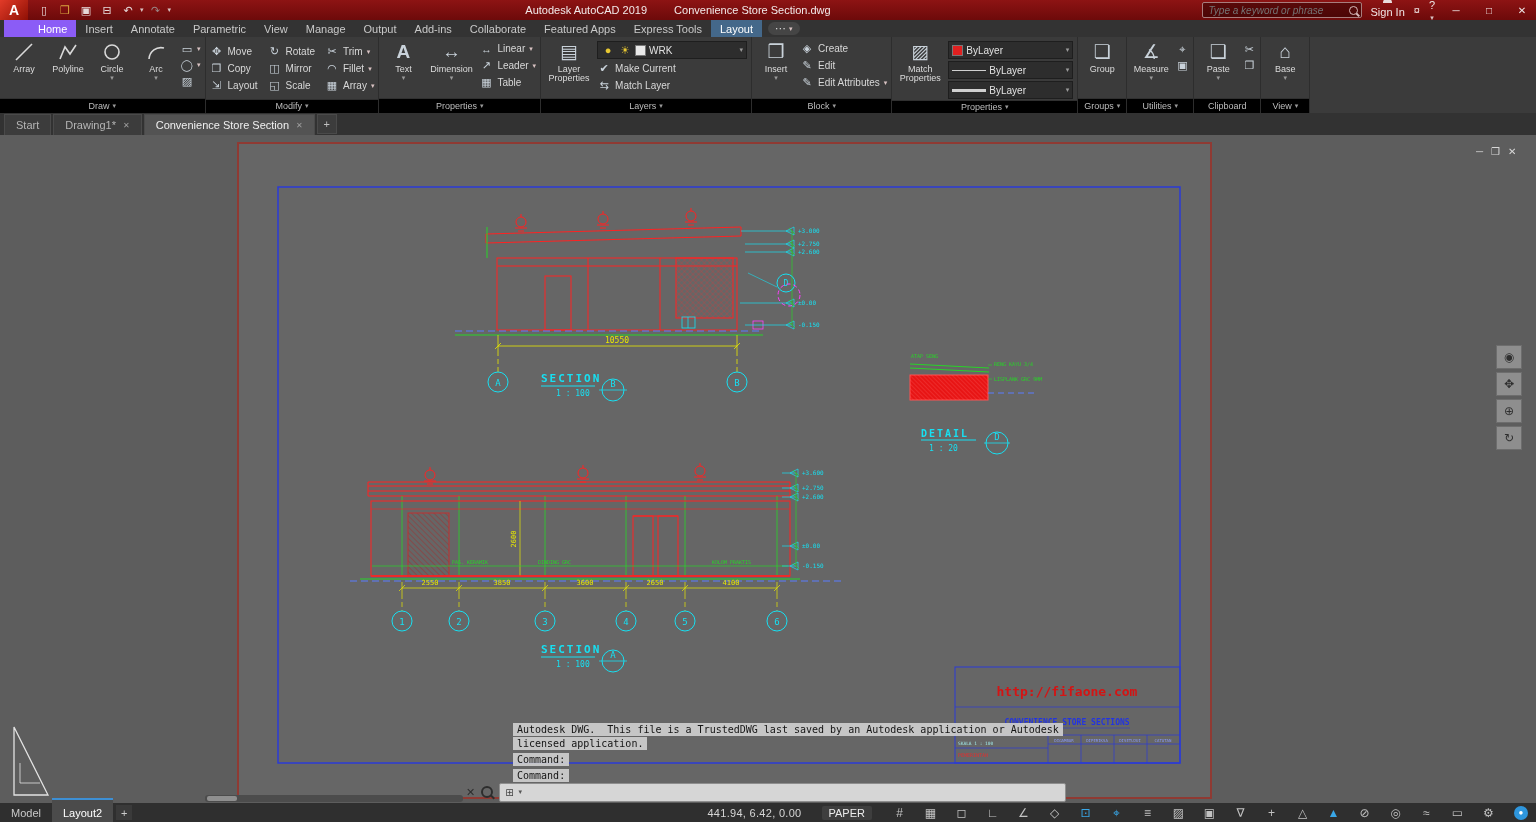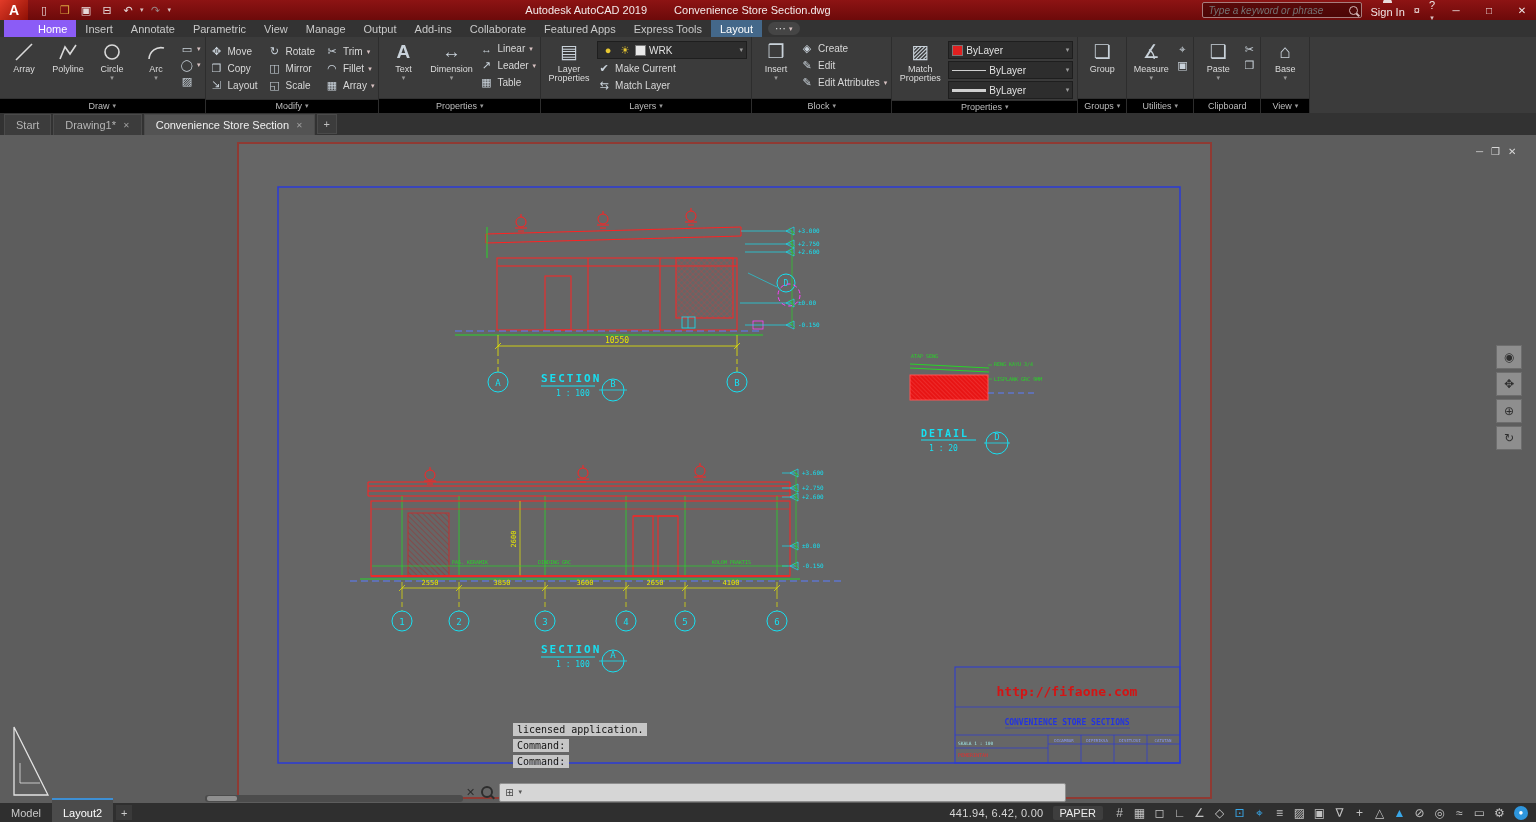--- a/index.html
+++ b/index.html
@@ -98,21 +98,21 @@
   #cmdbar input::placeholder{color:#5c5c5c;font-style:italic;}
   #hscroll{position:absolute;left:205px;top:795px;width:258px;height:7px;background:#4c4c4c;border-radius:3px;}
   #hthumb{position:absolute;left:2px;top:1px;width:30px;height:5px;background:#8f8f8f;border-radius:2px;}
 
   
   #statusbar{position:absolute;left:0;top:803px;width:1536px;height:19px;background:#2f2f2f;
       display:flex;align-items:center;font-size:11px;color:#c9c9c9;}
   .mltab{height:30px;display:flex;align-items:center;padding:0 11px;}
   .mltab.active{background:#4b4b4b;color:#fff;box-shadow:inset 0 2px 0 #3d8fd4;}
   .mlplus{width:16px;height:15px;display:flex;align-items:center;justify-content:center;background:#3a3a3a;color:#ccc;margin-left:3px;font-size:11px;}
-  .sbright{margin-left:auto;display:flex;align-items:center;gap:1px;padding-right:4px;}
+  .sbright{margin-left:auto;display:flex;align-items:center;gap:12px;padding-right:4px;}
   #coords{font-size:11px;color:#d6d6d6;margin-right:8px;letter-spacing:.3px;}
   #space{background:#3e3e3e;border-radius:2px;height:14px;display:flex;align-items:center;padding:0 7px;color:#ececec;margin-right:6px;}
   .sbi{width:19px;height:17px;display:flex;align-items:center;justify-content:center;font-size:12px;color:#c2c2c2;border-radius:2px;}
   .sbi.on{color:#39a7e8;}
   .sbi.fb{width:14px;height:14px;border-radius:50%;background:#2e96dd;color:#fff;font-size:8px;margin:0 4px;}
 </style>
 </head>
 <body>
 
 <div id="titlebar">
@@ -685,20 +685,21 @@
 </div>
 
 <div id="navbar">
   <div class="navbtn">◉</div>
   <div class="navbtn">✥</div>
   <div class="navbtn">⊕</div>
   <div class="navbtn">↻</div>
 </div>
 
 <div id="cmdhist">
+  <div class="chl">Autodesk DWG.  This file is a TrustedDWG last saved by an Autodesk application or Autodesk</div>
   <div class="chl">licensed application.</div>
   <div class="chl gap">Command:</div>
   <div class="chl gap">Command:</div>
 </div>
 
 <div id="cmdbarwrap">
   <span class="cmdico">✕</span>
   <span class="magd"></span>
   <div id="cmdbar">
     <span class="bx">⊞</span>

